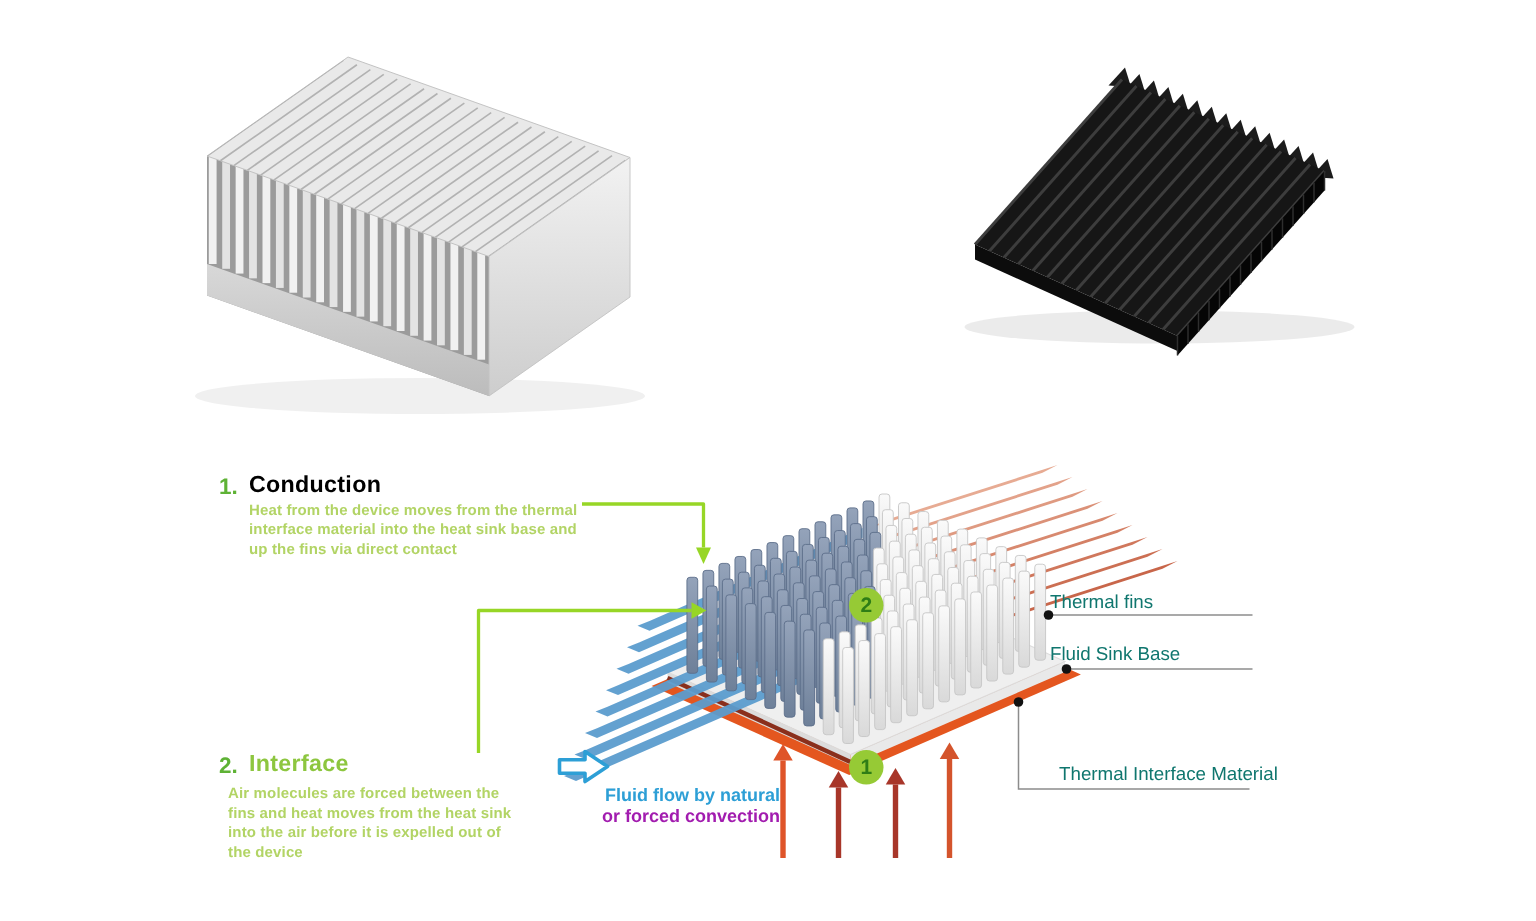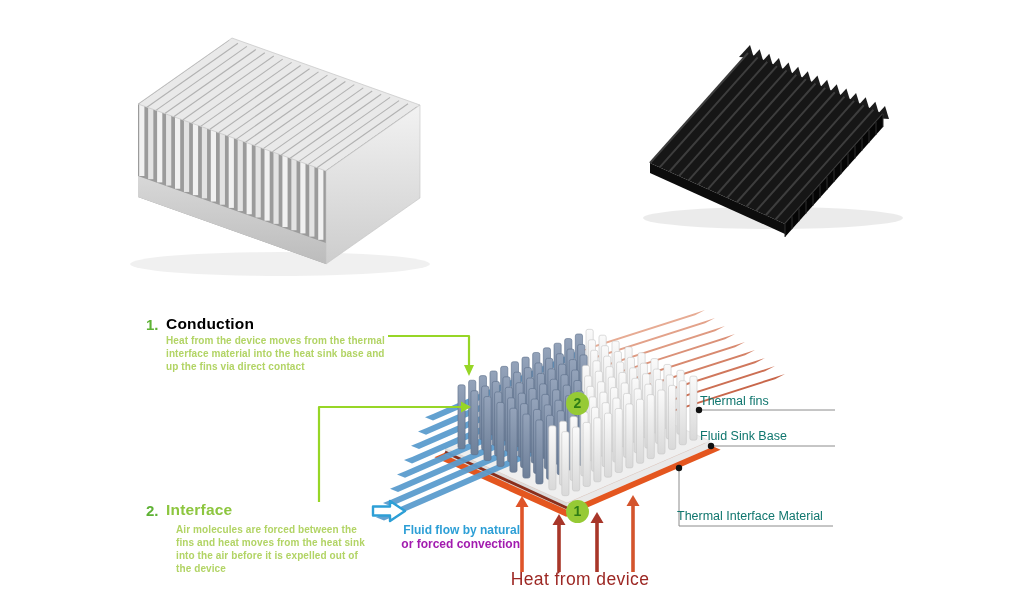--- a/index.html
+++ b/index.html
@@ -320,27 +320,26 @@
         <circle cx="679" cy="468" r="3.2" fill="#111111"></circle>
       </g>
     </svg>
 
   <div class="abs step-num" style="left: 146px; top: 316px; color: rgb(94, 178, 53);">1.</div>
   <div class="abs step-title" style="left: 166px; top: 315px; color: #000000;">Conduction</div>
   <div class="abs step-body" style="left: 166px; top: 334px; width: 232px; color: rgb(178, 212, 101);">Heat from the device moves from the thermal interface material into the heat sink base and up the fins via direct contact</div>
 
   <div class="abs step-num" style="left: 146px; top: 502px; color: rgb(94, 178, 53);">2.</div>
   <div class="abs step-title" style="left: 166px; top: 501px; color: rgb(141, 198, 63);">Interface</div>
-  <div class="abs step-body" style="left: 176px; top: 523px; width: 198px; color: rgb(178, 212, 101);">Air molecules are forced between the fins and heat moves from the heat sink into the air before it is expelled out of the device</div>
+  <div class="abs step-body" style="left: 152px; top: 523px; width: 198px; color: rgb(178, 212, 101);">Air molecules are forced between the fins and heat moves from the heat sink into the air before it is expelled out of the device</div>
 
   <div class="abs fluid-line" style="left: 340px; top: 522px; color: rgb(45, 159, 214);">Fluid flow by natural</div>
   <div class="abs fluid-line" style="left: 340px; top: 536px; color: #a21caf;">or forced convection</div>
 
-  <div class="abs heat-label" style="left: 495px; top: 569px; color: rgb(156, 39, 35);">Heat from device</div>
 
   <div class="abs part-label" style="left:700px;top:394px;width:130px">Thermal fins</div>
   <div class="abs part-label" style="left:700px;top:429px;width:130px">Fluid Sink Base</div>
-  <div class="abs part-label" style="left:677px;top:509px;width:150px">Thermal Interface Material</div>
+  <div class="abs part-label" style="left:706px;top:509px;width:150px">Thermal Interface Material</div>
 
   <div class="badge abs" id="badge2" style="left: 566px; top: 392px; background: rgb(150, 202, 53); color: rgb(47, 125, 22);">2</div>
   <div class="badge abs" id="badge1" style="left: 566px; top: 500px; background: rgb(150, 202, 53); color: rgb(47, 125, 22);">1</div>
 
 </div>
 
 </body></html>

